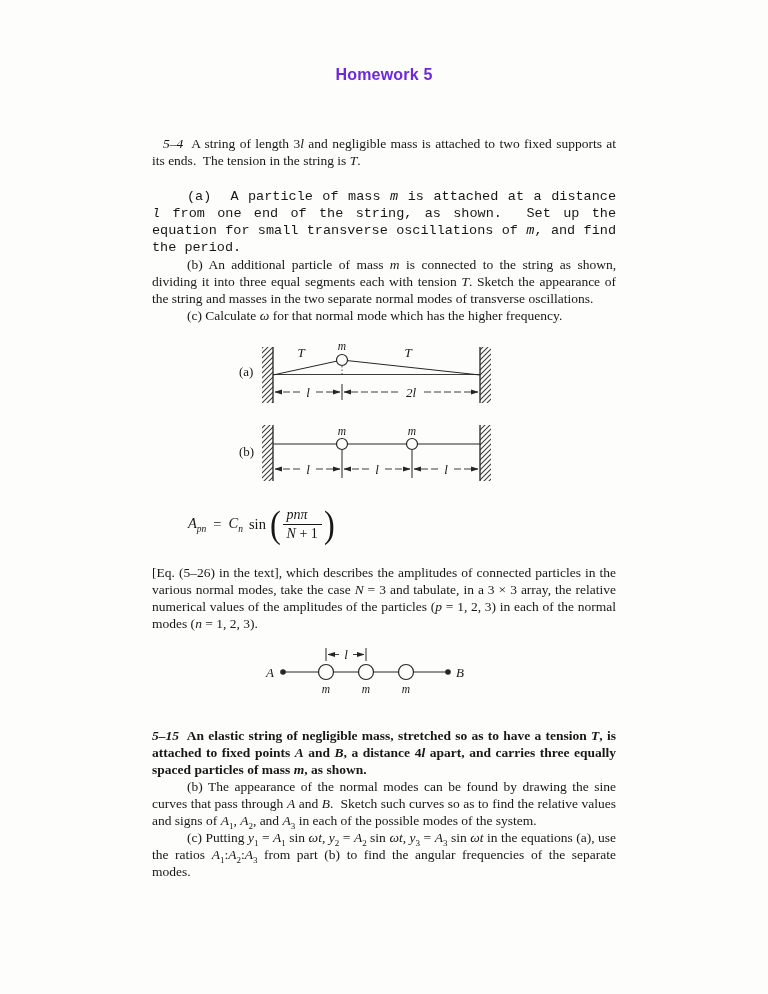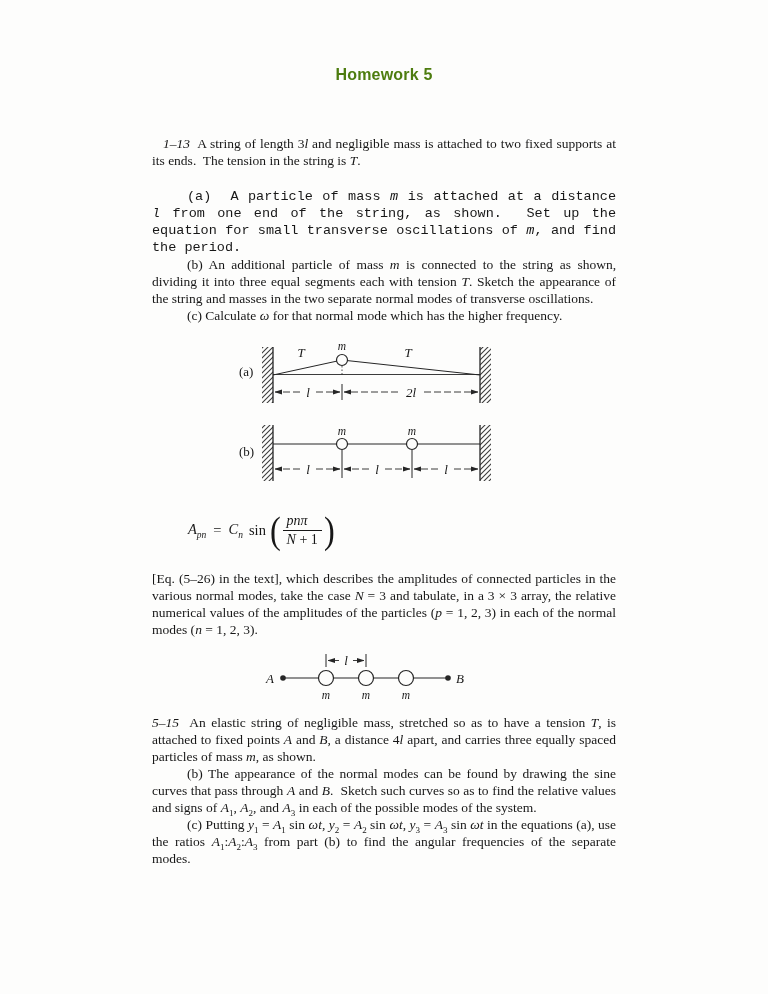--- a/index.html
+++ b/index.html
@@ -4,72 +4,72 @@
 <style>
   html,body { margin:0; padding:0; background:#e8e8e8; }
   .doc {
     position:relative; width:768px; height:994px; margin:0 auto;
     background:#fdfdfc; overflow:hidden;
     font-family:"Liberation Serif", serif; color:#171717;
   }
   .title {
     position:absolute; top:66px; left:0; width:768px; text-align:center;
     font-family:"Liberation Sans", sans-serif; font-weight:700; font-size:16px;
-    letter-spacing:0.2px; color:#4d7c0f;
+    letter-spacing:0.2px; color:#6d28d9;
   }
   .content { position:absolute; top:0; left:152px; width:464px; padding-top:135px; }
   .para {
     margin:0; font-size:13.5px; line-height:17px; text-align:justify;
     text-justify:inter-word; color:#171717;
   }
   .para i { font-style:italic; }
   .para sub { font-size:9px; line-height:0; }
   .lead-indent { text-indent:11px; }
   .indent { text-indent:35px; }
   .gap-a { margin-top:19px;font-family:Liberation Mono, monospace; }
   .fig513 { margin:14px 0 0 85px; display:block; }
   .p514-intro { margin-top:8px; }
   .equation-row {
-    margin:16px 0 0 36px; display:flex; align-items:center;
+    margin:10px 0 0 36px; display:flex; align-items:center;
     font-size:14.5px; height:48px;
   }
   .eq-var { font-style:italic; }
   .eq-var sub { font-style:italic; font-size:9.5px; }
   .eq-rel { font-style:normal; margin:0 7px; }
   .eq-func { font-style:normal; margin:0 3px 0 6px; }
   .eq-paren {
     font-style:normal; font-size:38px; line-height:38px; font-weight:400;
     transform:scaleX(0.85); color:#171717;
   }
   .eq-frac {
     display:inline-flex; flex-direction:column; align-items:flex-start;
     font-size:14px; line-height:16px; margin:0 1px;
   }
   .eq-frac .num { font-style:italic; padding:0 4px 1px; }
   .eq-frac .den { border-top:1.2px solid #171717; padding:1px 4px 0; font-style:normal; }
   .eq-frac .den i { font-style:italic; }
   .p514-after { margin-top:16px; }
   .fig515 { margin:8px 0 0 108px; display:block; }
-  .p515-intro { margin-top:8px; }
+  .p515-intro { margin-top:27px;font-weight:bold; }
   
   .fl  { font-family:"Liberation Serif",serif; font-size:13px; fill:#171717; }
   .fi  { font-family:"Liberation Serif",serif; font-style:italic; font-size:13px; fill:#171717; }
   .fm  { font-family:"Liberation Serif",serif; font-style:italic; font-size:11.5px; fill:#171717; }
   .stroke { stroke:#262626; fill:none; }
 </style>
 </head>
 <body>
 
 <div class="doc">
 
   <div class="title">Homework 5</div>
 
   <div class="content">
 
-    <p class="para lead-indent"><i>1–13</i>&nbsp; A string of length 3<i>l</i> and negligible mass is attached to two fixed supports at its ends.&nbsp; The tension in the string is <i>T</i>.</p>
+    <p class="para lead-indent"><i>5–4</i>&nbsp; A string of length 3<i>l</i> and negligible mass is attached to two fixed supports at its ends.&nbsp; The tension in the string is <i>T</i>.</p>
     <p class="para indent gap-a">(a)&nbsp; A particle of mass <i>m</i> is attached at a distance <i>l</i> from one end of the string, as shown.&nbsp; Set up the equation for small transverse oscillations of <i>m</i>, and find the period.</p>
     <p class="para indent">(b) An additional particle of mass <i>m</i> is connected to the string as shown, dividing it into three equal segments each with tension <i>T</i>. Sketch the appearance of the string and masses in the two separate normal modes of transverse oscillations.</p>
     <p class="para indent">(c) Calculate <i>ω</i> for that normal mode which has the higher frequency.</p>
 
     <svg class="fig513" width="260" height="152" viewBox="0 0 260 152">
       <defs>
         <pattern id="hatch" width="5" height="5" patternUnits="userSpaceOnUse">
           <path d="M-1,1 l2,-2 M0,5 l5,-5 M4,6 l2,-2" stroke="#3c3c3c" stroke-width="1.1"></path>
         </pattern>
         <marker id="ah" viewBox="0 0 10 10" refX="9.5" refY="5" markerWidth="8.5" markerHeight="8.5" orient="auto">

